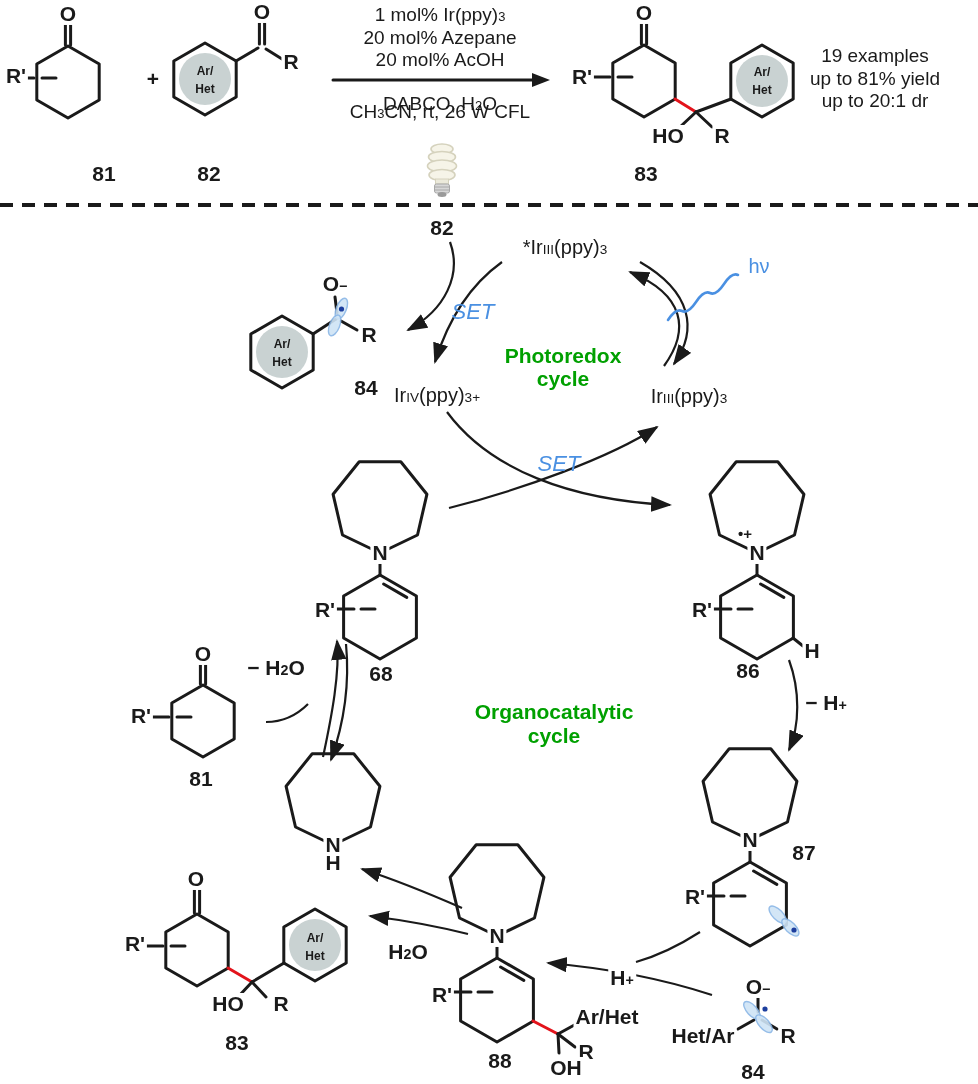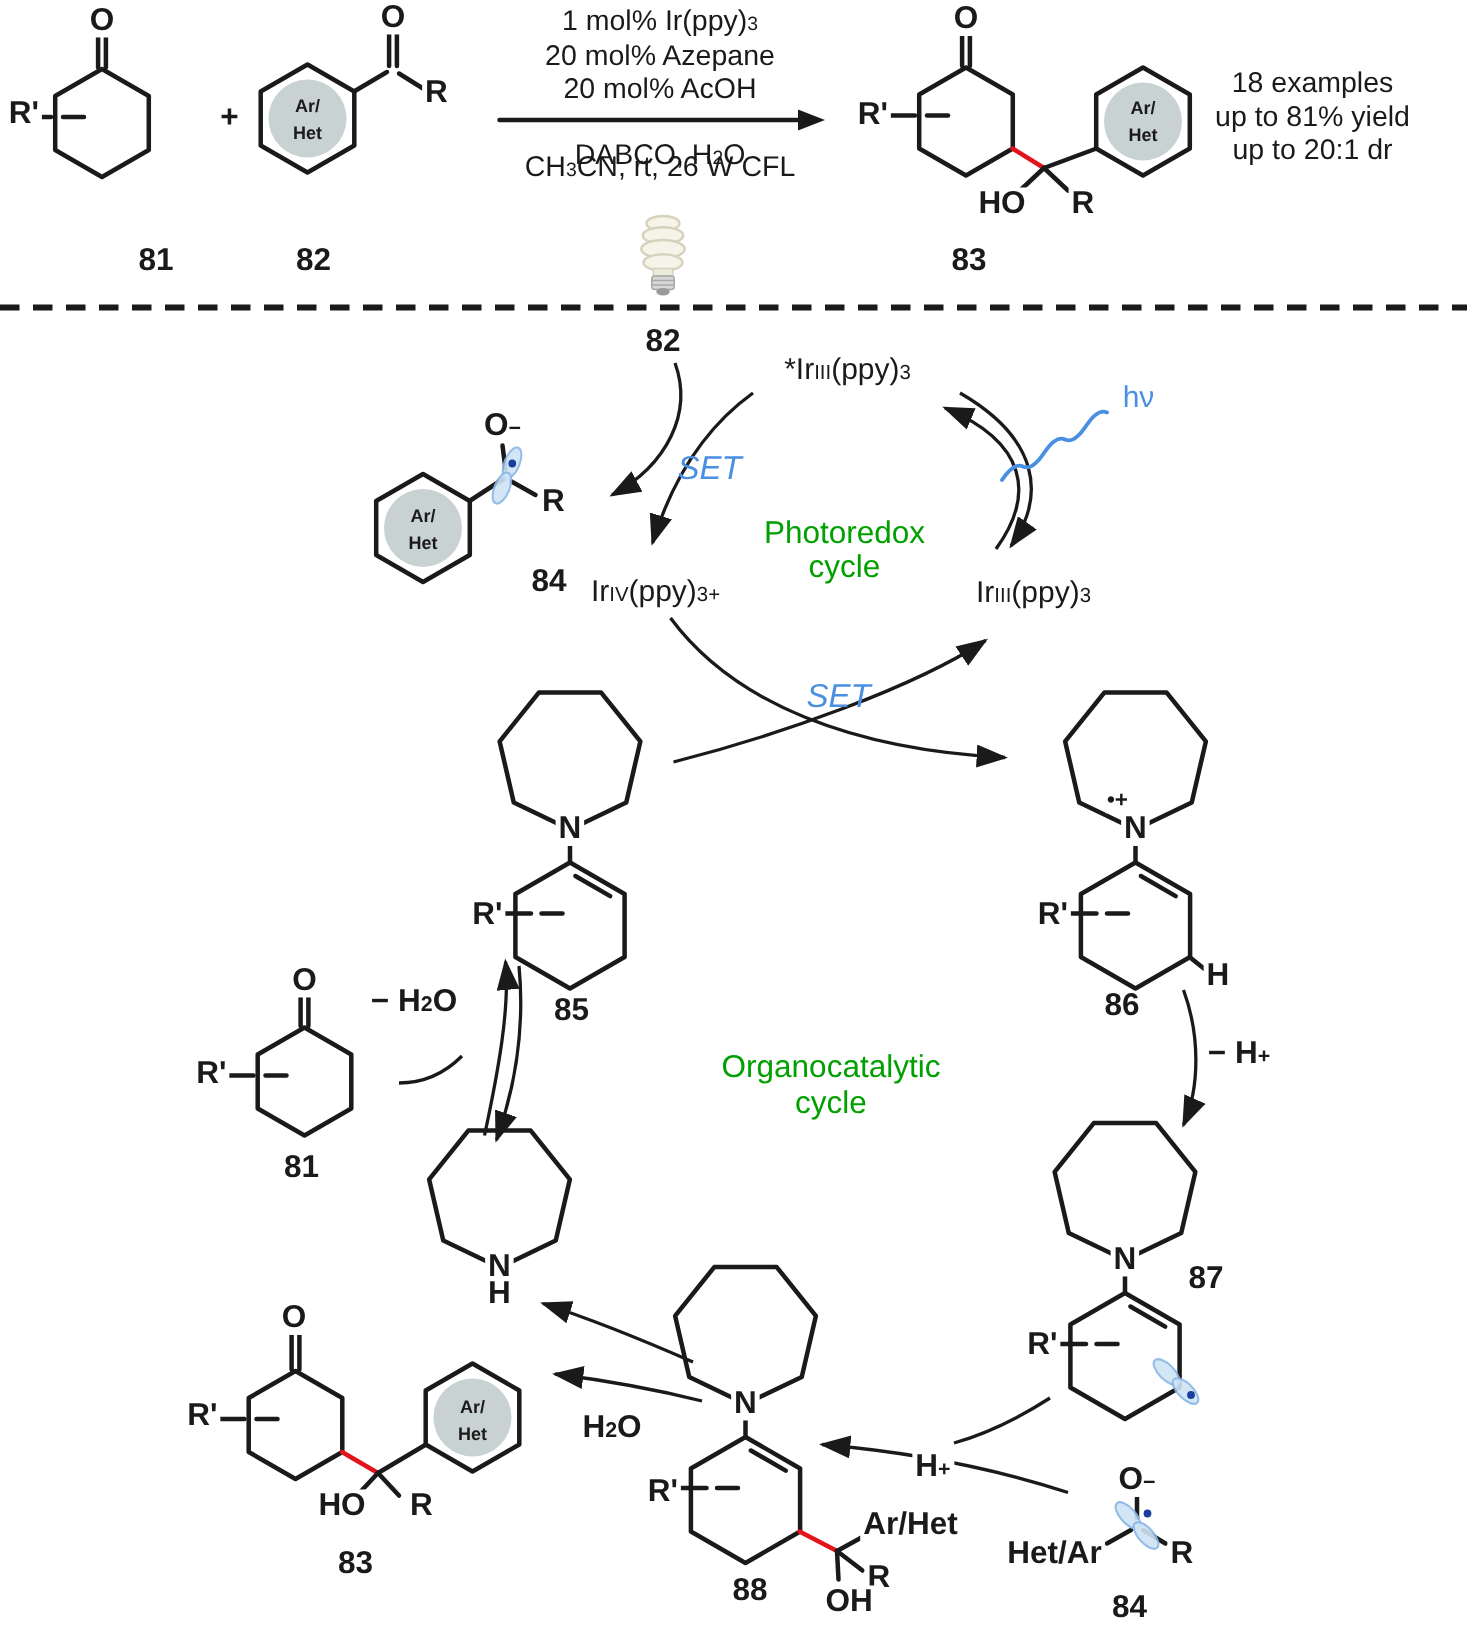--- a/index.html
+++ b/index.html
@@ -8,21 +8,21 @@
   }
   html,body{margin:0;padding:0;background:#ffffff;}
   #fig{position:relative;width:978px;height:1084px;background:#fff;overflow:hidden;
        font-family:"Liberation Sans",sans-serif;color:var(--line);}
   #art{position:absolute;left:0;top:0;}
   .lbl{position:absolute;transform:translate(-50%,-50%);font-size:19px;line-height:1.05;
        white-space:nowrap;text-align:center;}
   .atom{font-weight:bold;font-size:21px;background:#fff;padding:0 2px;}
   .num{font-weight:bold;font-size:21px;}
   .cond{font-size:19px;}
-  .grn{color:var(--green);font-weight:normal;font-size:21px;}
+  .grn{color:var(--green);font-weight:bold;font-size:21px;}
   .blu{color:var(--blue);font-style:italic;font-size:22px;}
   .hv{color:var(--blue);font-size:20px;}
   .ir{font-size:20px;background:#fff;padding:0 2px;}
   .ringlbl{font-weight:bold;font-size:12px;color:#1a1a1a;}
   .small{font-weight:bold;font-size:15px;background:#fff;padding:0 1px;}
   .bg{background:#fff;}
   sub,sup{font-size:68%;line-height:0;}
   sub{vertical-align:-18%;}
   sup{vertical-align:38%;margin-top:44px;}
   .bond{stroke:var(--line);stroke-width:3;fill:none;stroke-linejoin:round;stroke-linecap:round;}
@@ -194,21 +194,21 @@
 <div class="lbl cond" style="left:440px;top:112px">CH<sub>3</sub>CN, rt, 26 W CFL</div>
 
 <div class="lbl atom" style="left:582px;top:77px">R'</div>
 <div class="lbl atom" style="left:644px;top:13px">O</div>
 <div class="lbl ringlbl" style="left:762px;top:72px">Ar/</div>
 <div class="lbl ringlbl" style="left:762px;top:90px">Het</div>
 <div class="lbl atom" style="left:668px;top:136px">HO</div>
 <div class="lbl atom" style="left:722px;top:136px">R</div>
 <div class="lbl num" style="left:646px;top:174px">83</div>
 
-<div class="lbl" style="left:875px;top:56px">18 examples</div>
+<div class="lbl" style="left:875px;top:56px">19 examples</div>
 <div class="lbl" style="left:875px;top:79px">up to 81% yield</div>
 <div class="lbl" style="left:875px;top:101px">up to 20:1 dr</div>
 
 <div class="lbl num" style="left:442px;top:228px">82</div>
 <div class="lbl ir" style="left:565px;top:247px">*Ir<sup>III</sup>(ppy)<sub>3</sub></div>
 <div class="lbl blu" style="left:473px;top:312px">SET</div>
 <div class="lbl atom" style="left:335px;top:284px">O<sup>−</sup></div>
 <div class="lbl ringlbl" style="left:282px;top:344px">Ar/</div>
 <div class="lbl ringlbl" style="left:282px;top:362px">Het</div>
 <div class="lbl atom" style="left:369px;top:335px">R</div>
@@ -218,21 +218,21 @@
 <div class="lbl ir" style="left:437px;top:395px">Ir<sup>IV</sup>(ppy)<sub>3</sub><sup>+</sup></div>
 <div class="lbl ir" style="left:689px;top:396px">Ir<sup>III</sup>(ppy)<sub>3</sub></div>
 <div class="lbl hv" style="left:759px;top:266px">hν</div>
 <div class="lbl blu" style="left:559px;top:464px">SET</div>
 
 <div class="lbl grn" style="left:554px;top:712px">Organocatalytic</div>
 <div class="lbl grn" style="left:554px;top:736px">cycle</div>
 
 <div class="lbl atom" style="left:380px;top:553px">N</div>
 <div class="lbl atom" style="left:325px;top:610px">R'</div>
-<div class="lbl num" style="left:381px;top:674px">85</div>
+<div class="lbl num" style="left:381px;top:674px">68</div>
 
 <div class="lbl atom" style="left:757px;top:553px">N</div>
 <div class="lbl small" style="left:745px;top:534px">•+</div>
 <div class="lbl atom" style="left:702px;top:610px">R'</div>
 <div class="lbl atom" style="left:812px;top:651px">H</div>
 <div class="lbl num" style="left:748px;top:671px">86</div>
 
 <div class="lbl atom bg" style="left:826px;top:703px">− H<sup>+</sup></div>
 
 <div class="lbl atom" style="left:750px;top:840px">N</div>

